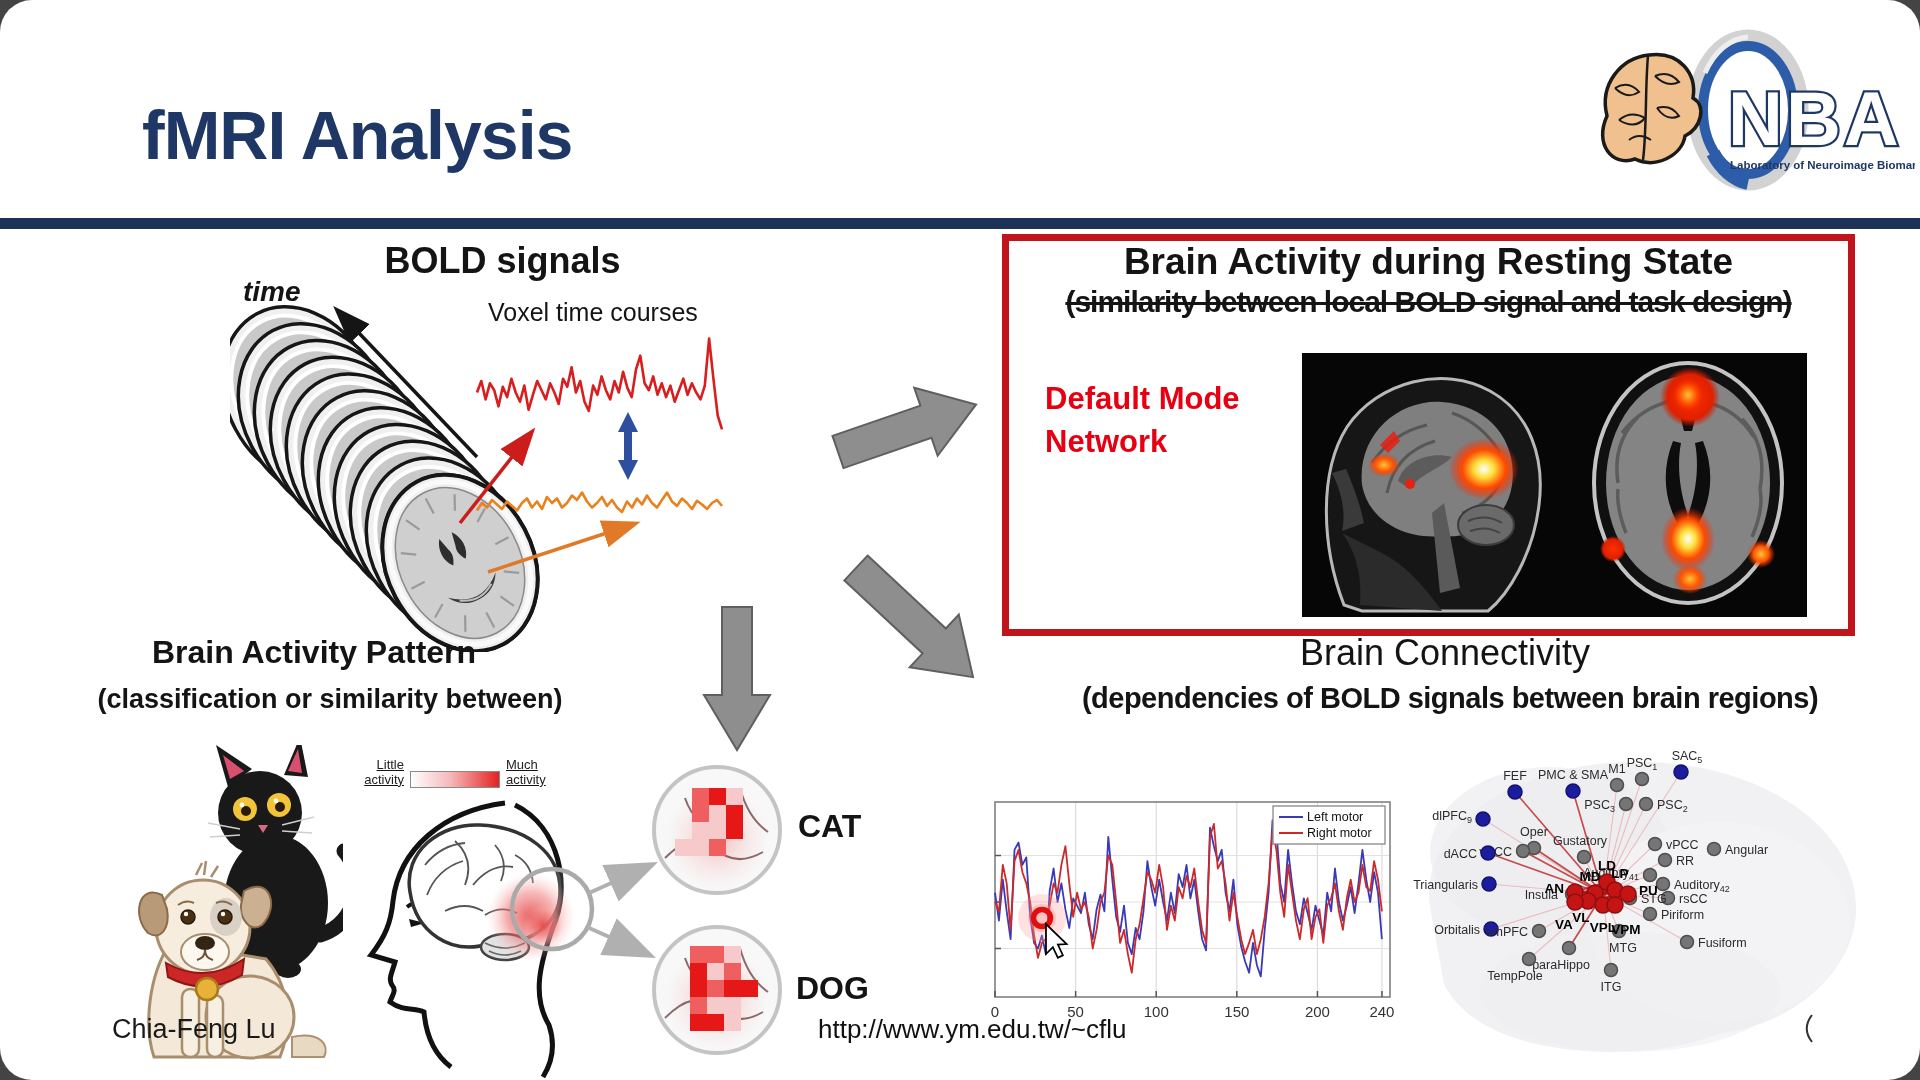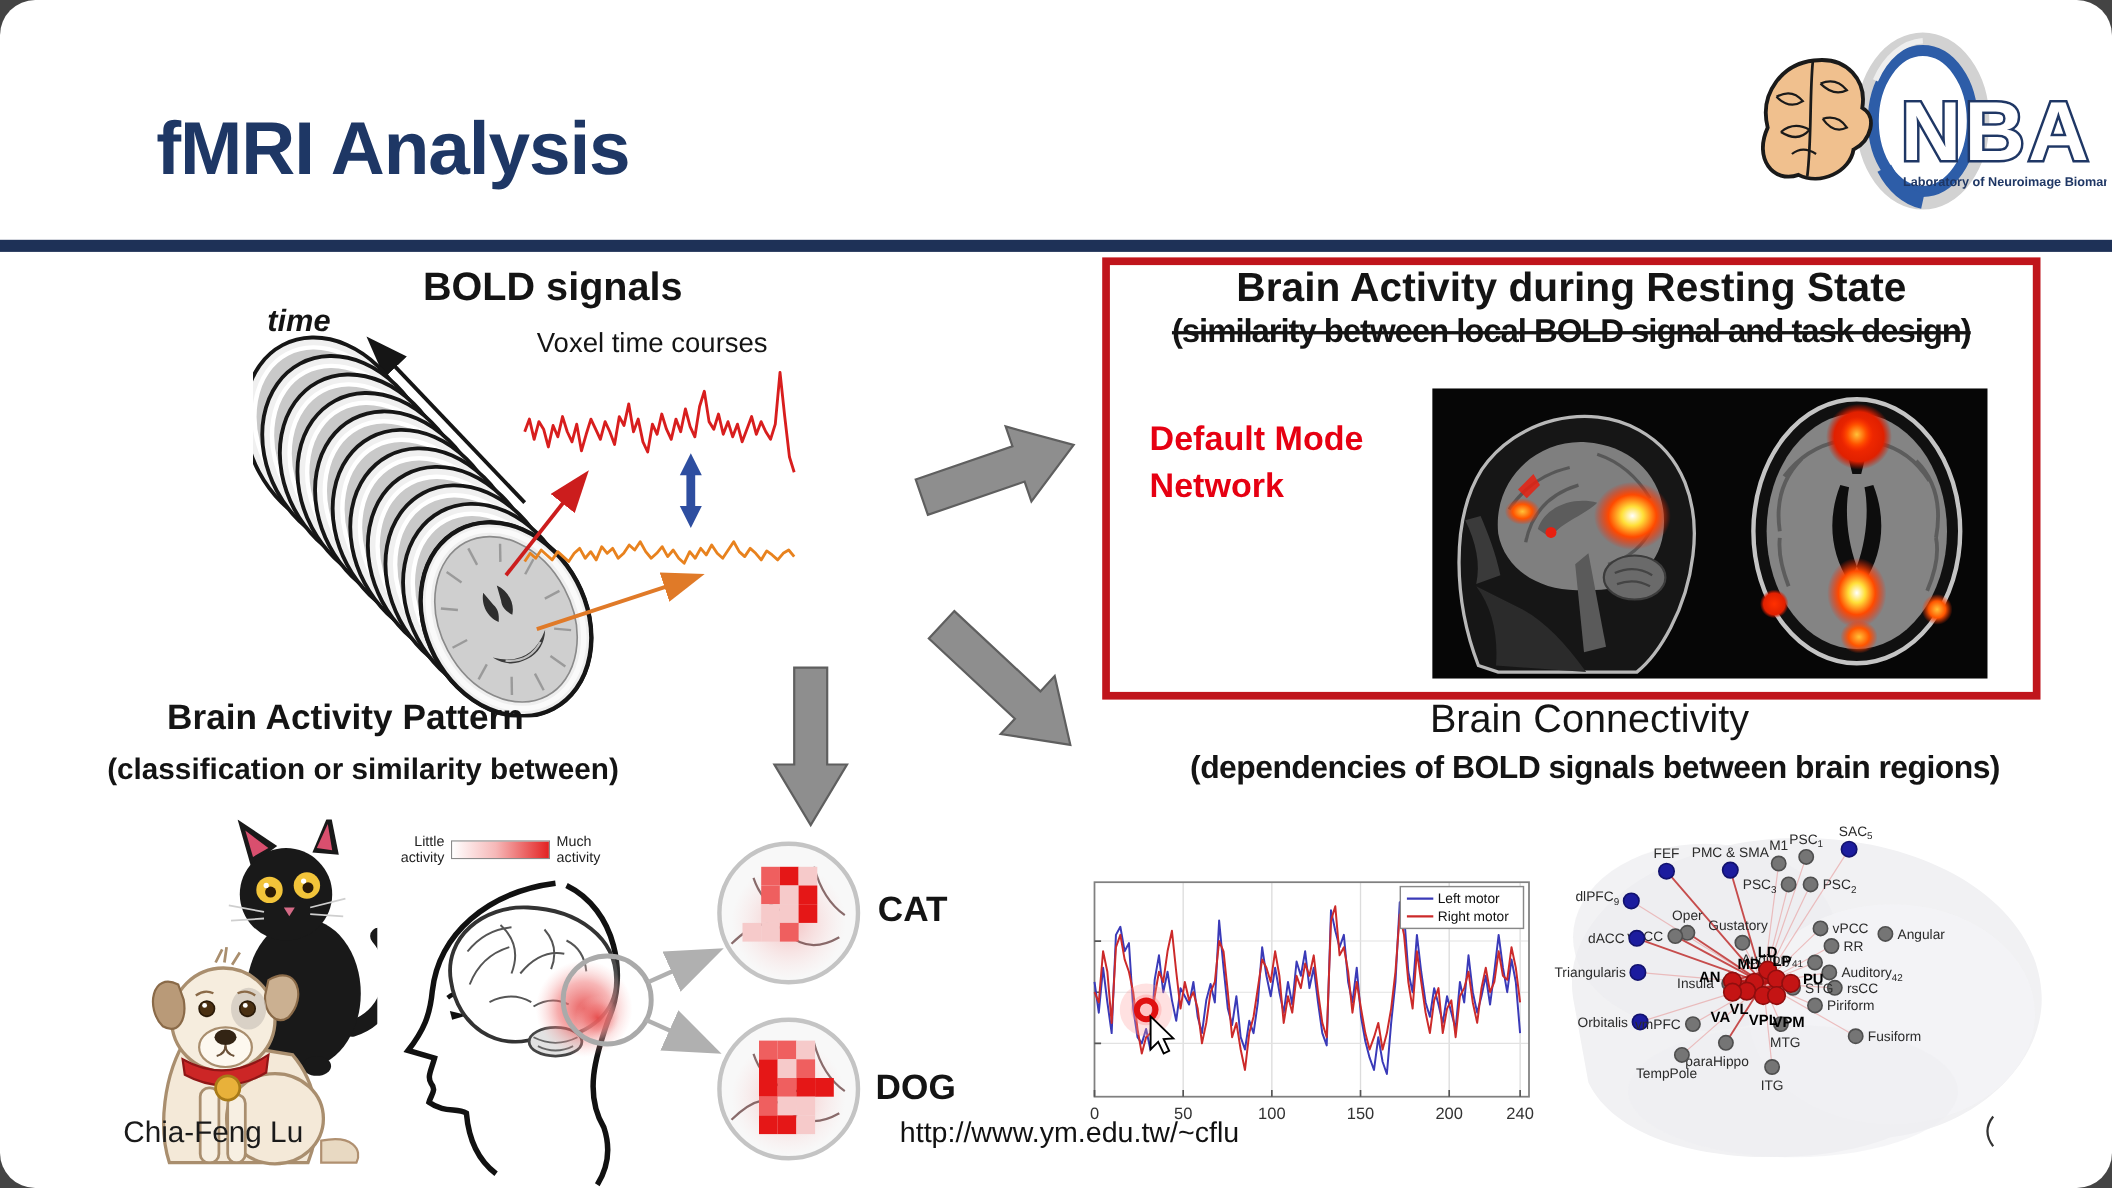--- a/index.html
+++ b/index.html
@@ -17,21 +17,21 @@
   #resting-strike{margin-top:2px;font-size:30px;font-weight:bold;text-decoration:line-through;text-decoration-thickness:3px;letter-spacing:-1px;}
   #dmn{left:36px;top:136px;font-size:31px;font-weight:bold;color:#e60012;line-height:1.4;}
   #bap-title{left:114px;top:634px;width:400px;font-size:32px;font-weight:bold;}
   #bap-subtitle{left:50px;top:684px;width:560px;font-size:27px;font-weight:bold;}
   #bc-title{left:1245px;top:632px;width:400px;font-size:36px;font-weight:normal;}
   #bc-subtitle{left:1055px;top:682px;width:790px;font-size:29px;font-weight:bold;letter-spacing:-0.5px;}
   #credit{left:112px;top:1014px;font-size:27px;color:#1a1a1a;z-index:5;}
   #url{left:818px;top:1014px;font-size:26px;color:#111;z-index:5;}
   #cat-label{left:798px;top:808px;font-size:32px;font-weight:bold;}
   #dog-label{left:796px;top:970px;font-size:32px;font-weight:bold;}
-  #colorbar{left:348px;top:758px;display:flex;align-items:center;gap:6px;z-index:4;}
+  #colorbar{left:348px;top:758px;display:flex;align-items:flex-end;gap:6px;z-index:4;text-decoration:underline;}
   #colorbar .cb-lab{font-size:13px;line-height:1.15;color:#222;width:56px;}
   #cb-bar{width:88px;height:15px;border:1.5px solid #8a8a8a;background:linear-gradient(to right,#ffffff,#f6b8b8 45%,#e32222);}
   svg{display:block;}
 </style>
 </head>
 <body>
 
 <div id="slide">
 
   <div id="page-title" class="abs">fMRI Analysis</div>

